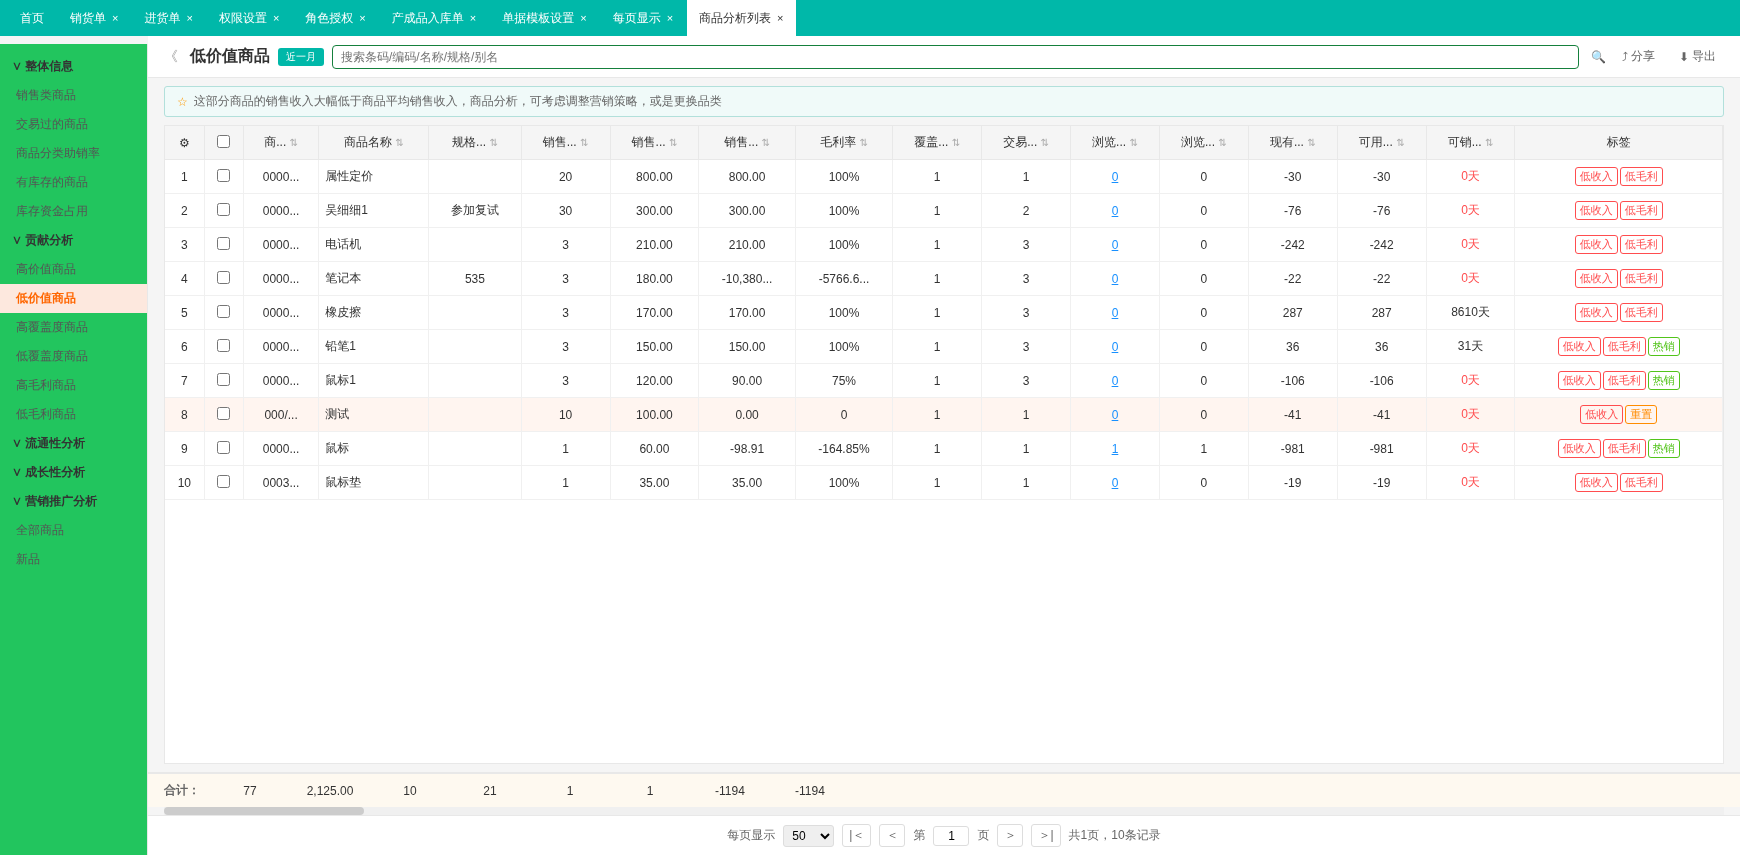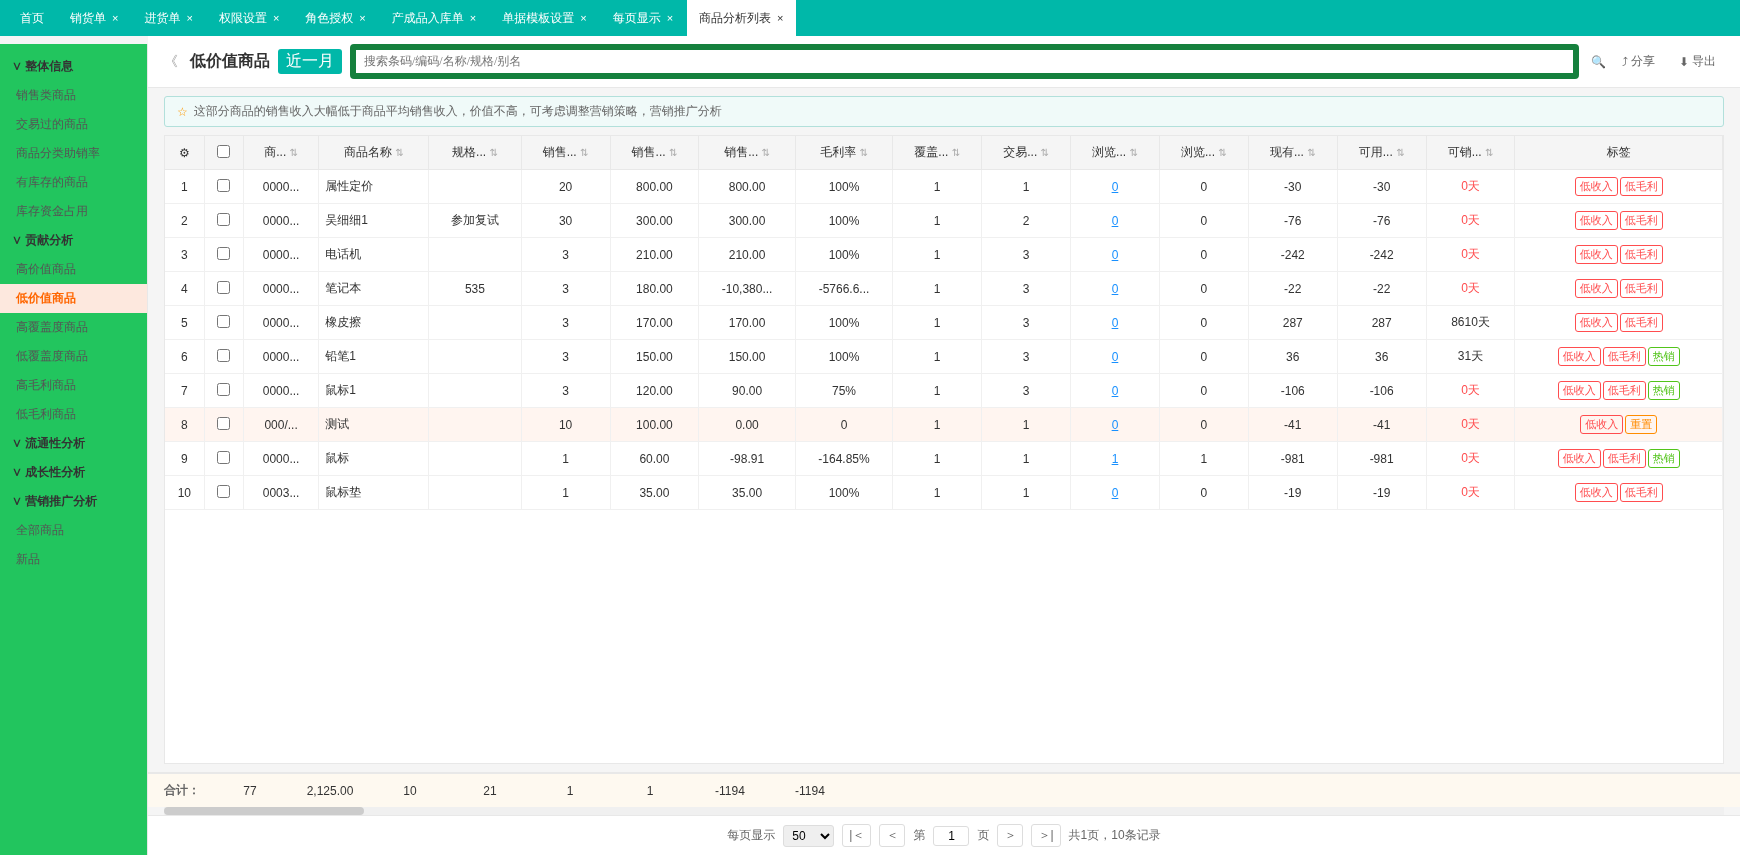--- a/index.html
+++ b/index.html
@@ -78,31 +78,30 @@
     .page-title {
       font-size: 16px;
       font-weight: bold;
       color: #333;
     }
     .time-tag {
       background: #00b8a9;
       color: #fff;
       padding: 2px 8px;
       border-radius: 3px;
-      font-size: 16px;
+      font-size: 10px;
       cursor: pointer;
     }
     .search-box {
       flex: 1;
-      border: 6px solid #15803d;
+      border: 1px solid #15803d;
       border-radius: 4px;
       padding: 4px 8px;
       outline: none;
       color: #4c1d95;
-      font-family: Liberation Serif, serif;
     }
     .search-icon { color: #00b8a9; cursor: pointer; margin-left: 4px; }
     .header-actions { margin-left: auto; display: flex; gap: 8px; }
     .header-btn {
       color: #666;
       cursor: pointer;
       display: flex;
       align-items: center;
       gap: 3px;
       padding: 4px 8px;
@@ -335,21 +334,21 @@
         </div>
         <div class="header-btn">
           <span>⬇</span>
           <span>导出</span>
         </div>
       </div>
     </div>
 
     <div class="info-bar">
       <span class="star">☆</span>
-      <span>这部分商品的销售收入大幅低于商品平均销售收入，价值不高，可考虑调整营销策略，营销推广分析</span>
+      <span>这部分商品的销售收入大幅低于商品平均销售收入，商品分析，可考虑调整营销策略，或是更换品类</span>
     </div>
 
     <div class="table-container">
       <table>
         <thead>
           <tr>
             <th>⚙</th>
             <th><input type="checkbox" style=""></th>
             <th>商... <span class="sort-icon">⇅</span></th>
             <th>商品名称 <span class="sort-icon">⇅</span></th>

